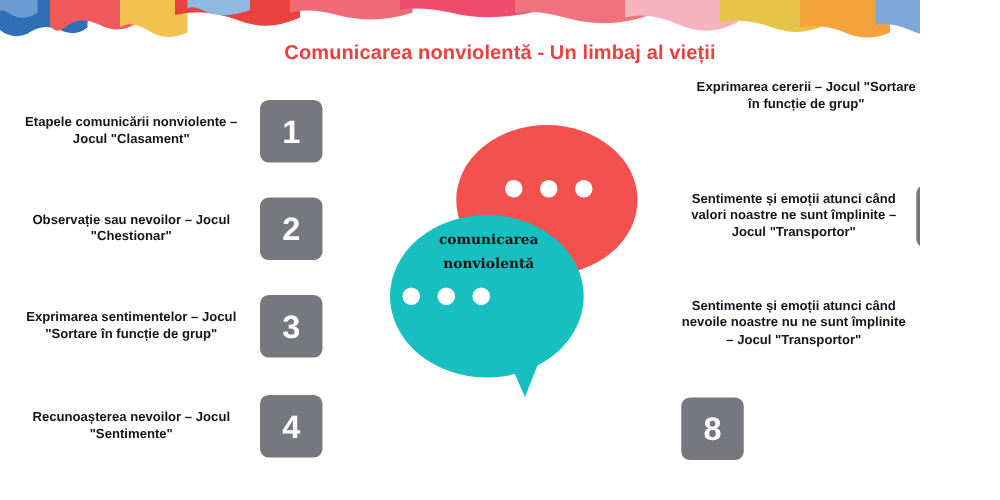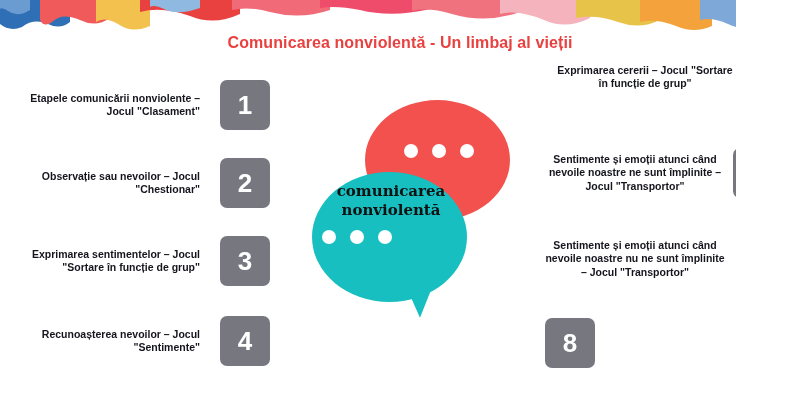--- a/index.html
+++ b/index.html
@@ -108,21 +108,21 @@
   .dots-teal { left: 22px; top: 130px; }
 
   .bubble-label {
     position: absolute;
     left: 26px;
     top: 82px;
     width: 130px;
     text-align: center;
     font-family: "DejaVu Serif", serif;
     font-weight: bold;
-    font-size: 15px;
+    font-size: 11px;
     line-height: 19px;
     color: #111111;
     z-index: 4;
   }
 
   
   .step {
     position: absolute;
     display: flex;
     align-items: center;
@@ -131,22 +131,22 @@
   .step.right { flex-direction: row; }
 
   .step-text {
     font-size: 10.5px;
     line-height: 13.5px;
     color: #15151e;
     font-weight: bold;
   }
   .step.left .step-text {
     width: 190px;
-    text-align: right;
-    padding-right: 20px;
+    text-align: center;
+    padding-right: 8px;
   }
   .step.right .step-text {
     width: 180px;
     text-align: center;
     padding-right: 8px;
   }
   .step-badge {
     width: 50px;
     height: 50px;
     border-radius: 7px;
@@ -234,21 +234,21 @@
   <div class="step left" id="step-4">
     <div class="step-text">Recunoașterea nevoilor  – Jocul "Sentimente"</div>
     <div class="step-badge">4</div>
   </div>
 
   <div class="step right" id="step-5">
     <div class="step-text">Exprimarea cererii – Jocul "Sortare în funcție de grup"</div>
     <div class="step-badge">5</div>
   </div>
   <div class="step right" id="step-6">
-    <div class="step-text">Sentimente și emoții atunci când nevoile noastre ne sunt împlinite – Jocul "Transportor"</div>
+    <div class="step-text">Sentimente și emoții atunci când valori noastre ne sunt împlinite – Jocul "Transportor"</div>
     <div class="step-badge">6</div>
   </div>
   <div class="step right" id="step-7">
     <div class="step-text">Sentimente și emoții atunci când nevoile noastre nu ne sunt împlinite – Jocul "Transportor"</div>
     <div class="step-badge">7</div>
   </div>
   <div class="step right" id="step-8">
     <div class="step-badge">8</div>
   </div>
 

